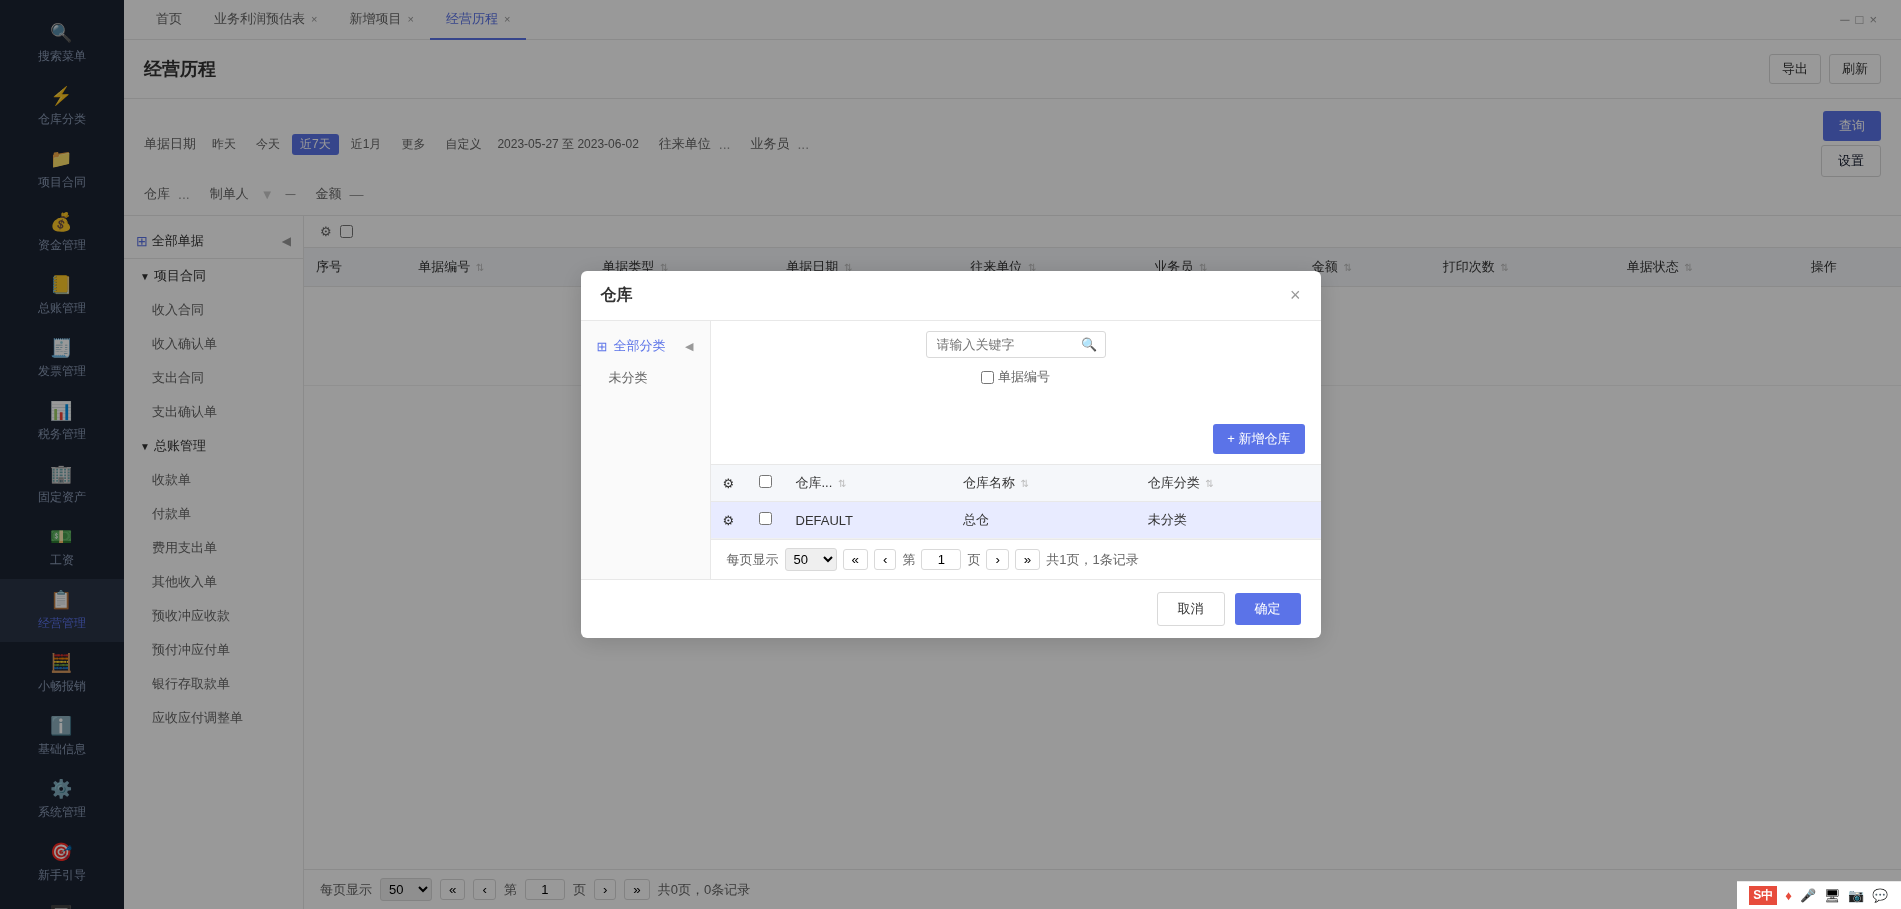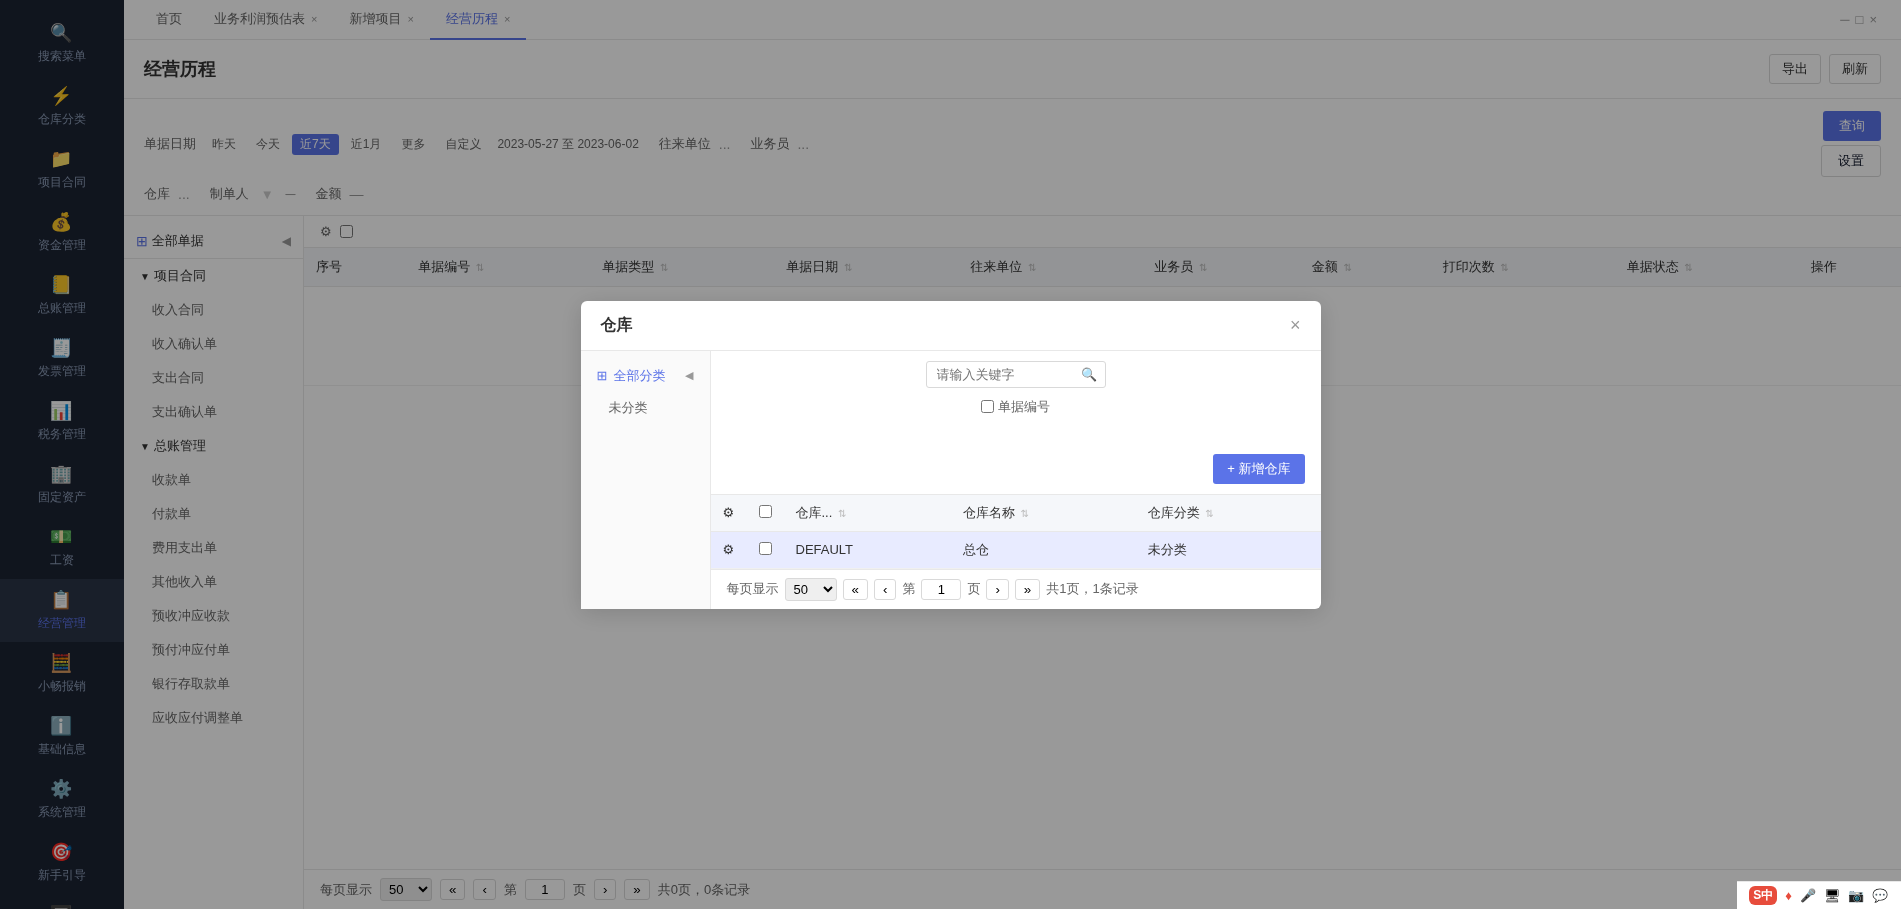--- a/index.html
+++ b/index.html
@@ -428,23 +428,27 @@
           <span>第</span>
           <input class="page-input" type="text" value="1" style="">
           <span>页</span>
           <button class="page-nav-btn">›</button>
           <button class="page-nav-btn">»</button>
           <span>共1页，1条记录</span>
         </div>
       </div>
     </div>
 
+    <div class="modal-footer">
+      <button class="btn-cancel">取消</button>
+      <button class="btn-confirm">确定</button>
+    </div>
   </div>
 </div>
 
 <div style="position:fixed; bottom:0; right:0; background:#fff; border-top:1px solid #e8e8e8; display:flex; align-items:center; padding:4px 12px; gap:8px; font-size:13px; z-index:200;">
-  <span style="background:#e74c3c; color:#fff; padding:1px 4px; border-radius:6px; font-weight:bold; font-size:12px;">S中</span>
+  <span style="background:#e74c3c; color:#fff; padding:1px 4px; border-radius:0; font-weight:bold; font-size:12px;">S中</span>
   <span style="color:#e74c3c;">♦</span>
   <span>🎤</span>
   <span>🖥</span>
   <span>📷</span>
   <span>💬</span>
 </div>
 
 </body></html>

